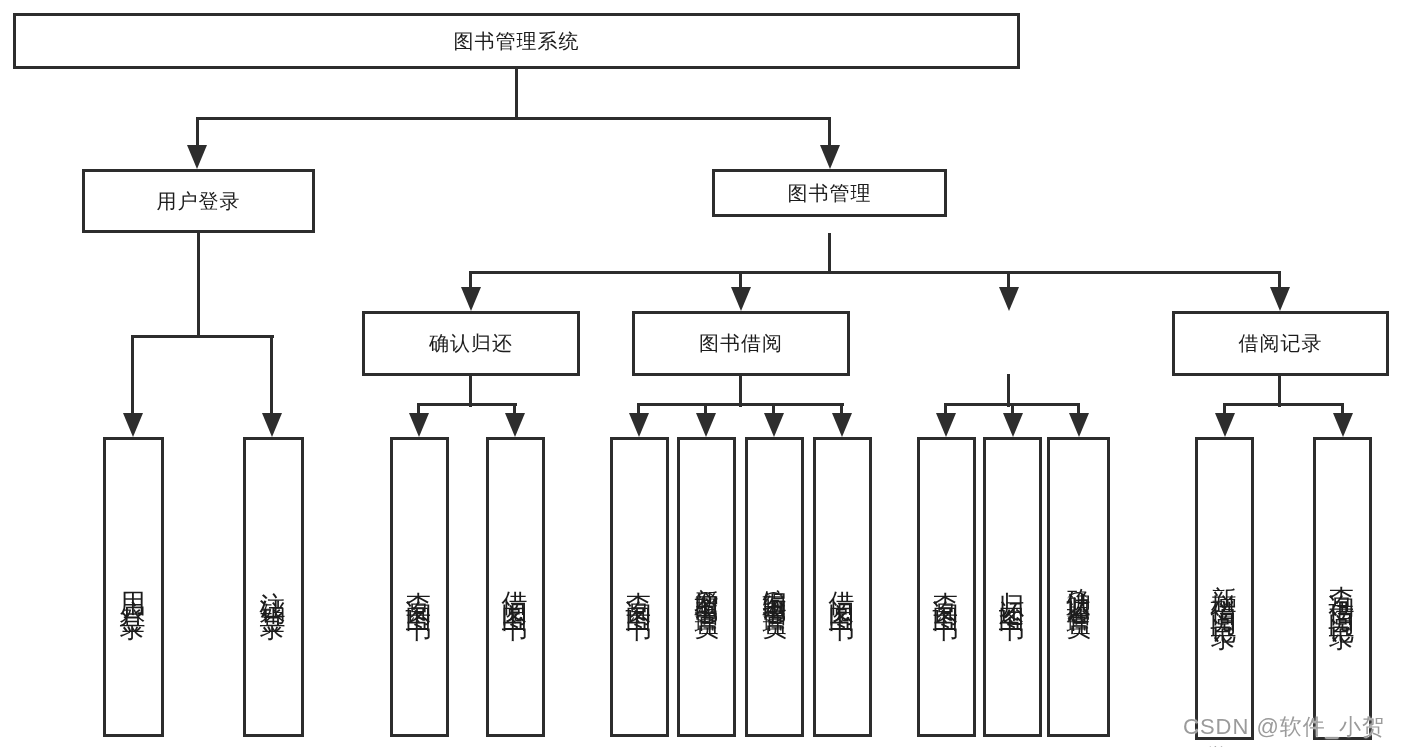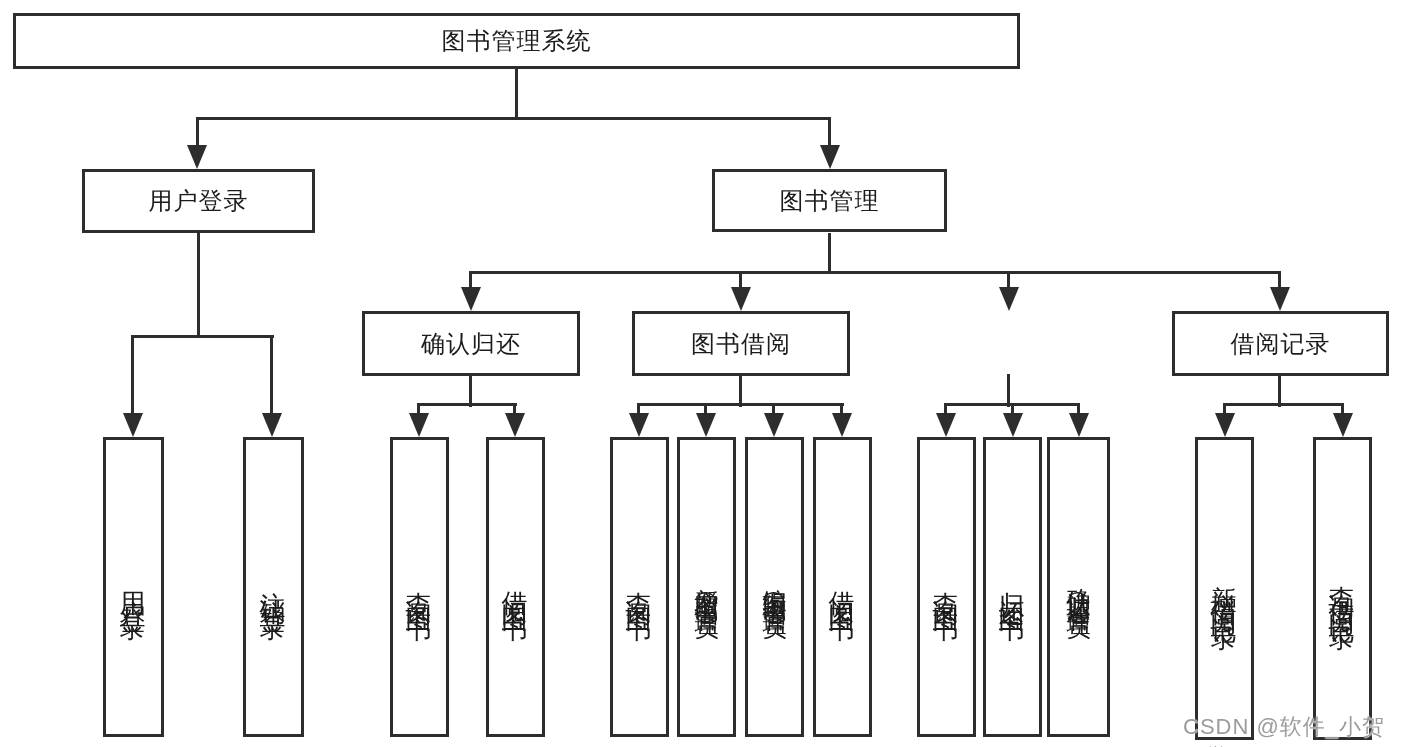--- a/index.html
+++ b/index.html
@@ -6,21 +6,21 @@
   .stage {
     position:relative; width:1405px; height:747px; background:#ffffff;
     font-family:"Liberation Sans","DejaVu Sans",sans-serif; overflow:hidden;
   }
   .box {
     position:absolute; box-sizing:border-box;
     border:3px solid #2d2d2d; background:#ffffff;
     display:flex; align-items:center; justify-content:center;
     color:#1c1c1c;
   }
-  .hbox { font-size:24px; letter-spacing:1px; }
+  .hbox { font-size:20px; letter-spacing:1px; }
   .vbox {
     writing-mode:vertical-rl; text-orientation:mixed;
     font-size:26px; letter-spacing:8px;
   }
   .vbox.tight { font-size:24px; letter-spacing:4px; }
   .vline { position:absolute; width:3px; background:#2d2d2d; }
   .hline { position:absolute; height:3px; background:#2d2d2d; }
   .arrow {
     position:absolute; width:0; height:0;
     border-left:10px solid transparent; border-right:10px solid transparent;
@@ -44,21 +44,21 @@
   <div class="vline" style="left:515px; top:68px; height:51px;"></div>
   <div class="hline" style="left:197px; top:117px; width:634px;"></div>
   <div class="vline" style="left:196px; top:117px; height:30px;"></div>
   <div class="arrow" style="left:187px; top:145px;"></div>
   <div class="vline" style="left:828px; top:117px; height:30px;"></div>
   <div class="arrow" style="left:820px; top:145px;"></div>
 
   <div class="box hbox" style="left:82px; top:169px; width:233px; height:64px;">
     <span>用户登录</span>
   </div>
-  <div class="box hbox" style="left:712px; top:169px; width:235px; height:63px;">
+  <div class="box hbox" style="left:712px; top:169px; width:235px; height:48px;">
     <span>图书管理</span>
   </div>
 
   <div class="vline" style="left:197px; top:233px; height:104px;"></div>
   <div class="hline" style="left:132px; top:335px; width:142px;"></div>
   <div class="vline" style="left:131px; top:335px; height:80px;"></div>
   <div class="arrow" style="left:123px; top:413px;"></div>
   <div class="vline" style="left:270px; top:335px; height:80px;"></div>
   <div class="arrow" style="left:262px; top:413px;"></div>
 

